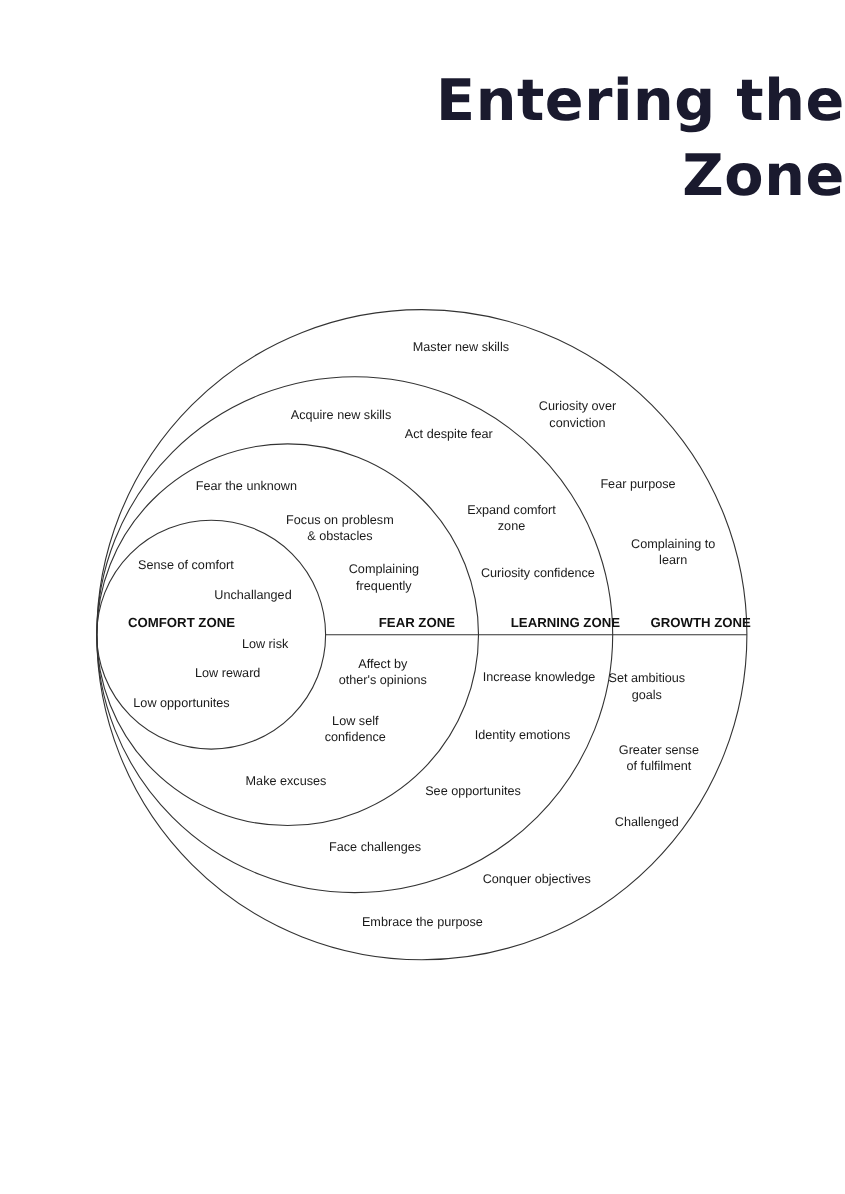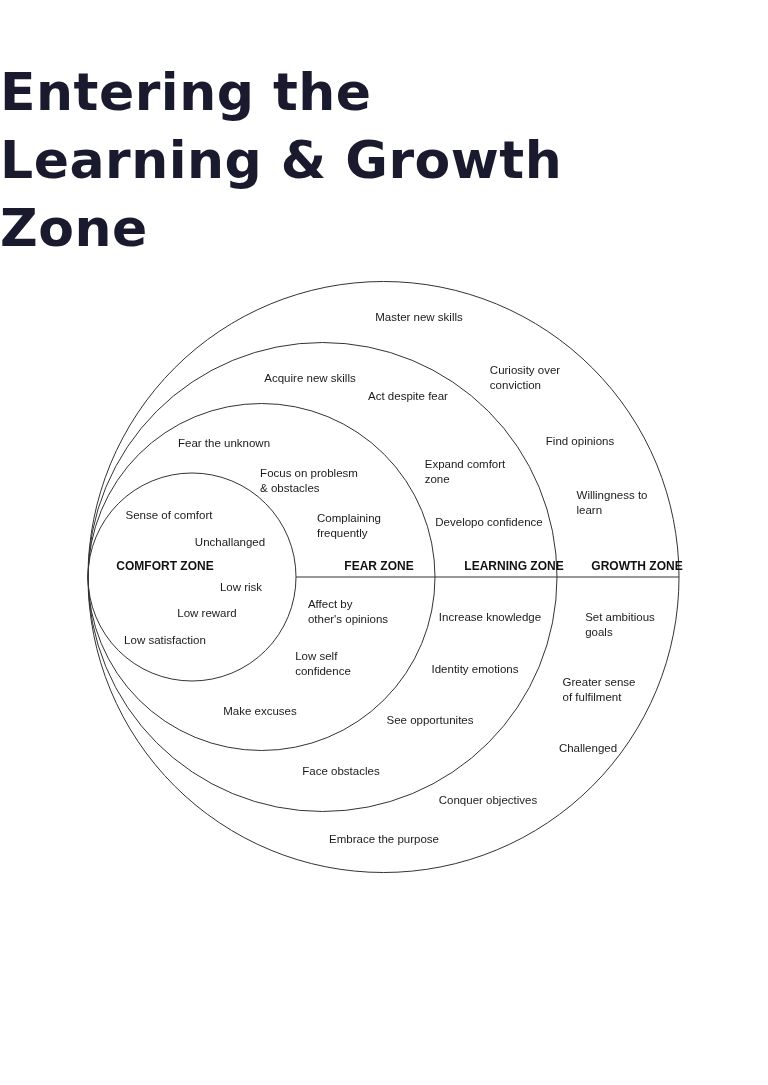--- a/index.html
+++ b/index.html
@@ -1,89 +1,88 @@
 <!DOCTYPE html>
 <html><head>
 <meta charset="utf-8">
 <style>
   html, body { margin: 0; padding: 0; background: #ffffff; }
   body { width: 768px; height: 1085px; position: relative; overflow: hidden; }
   .title {
     position: absolute; left: 0; top: 58px; width: 768px;
-    text-align: left; color: #1a1a2e;
+    text-align: right; color: #1a1a2e;
     font-family: "DejaVu Sans", sans-serif; font-weight: bold;
     font-size: 52px; line-height: 68px; letter-spacing: 0.5px;
   }
   .title div { white-space: nowrap; }
   svg.diagram { position: absolute; left: 0; top: 0; }
   .lbl {
     position: absolute; transform: translate(-50%, -50%);
     font-family: "Liberation Sans", sans-serif; font-size: 11.5px;
-    color: #1a1a1a; line-height: 15px; white-space: nowrap;
+    color: #1a1a1a; text-align: center; line-height: 15px; white-space: nowrap;
   }
   .zone {
     position: absolute; transform: translate(-50%, -50%);
     font-family: Liberation Sans, sans-serif; font-size: 12px; font-weight: bold;
     color: #111111; white-space: nowrap; margin-left: 17px;
   }
 </style>
 </head>
 <body>
 
 <div class="title">
   <div>Entering the</div>
-  <div>Learning &amp; Growth</div>
   <div>Zone</div>
 </div>
 
 <svg class="diagram" width="768" height="1085" viewBox="0 0 768 1085">
   <circle cx="383.5" cy="577" r="295.5" fill="none" stroke="#333" stroke-width="1"></circle>
   <circle cx="322.5" cy="577" r="234.5" fill="none" stroke="#333" stroke-width="1"></circle>
   <circle cx="261.5" cy="577" r="173.5" fill="none" stroke="#333" stroke-width="1"></circle>
   <circle cx="192" cy="577" r="104" fill="none" stroke="#333" stroke-width="1"></circle>
   <line x1="296" y1="577" x2="679" y2="577" stroke="#333" stroke-width="1"></line>
 </svg>
 
 <div class="zone" style="left:148px;top:566px">COMFORT ZONE</div>
 <div class="zone" style="left:362px;top:566px">FEAR ZONE</div>
 <div class="zone" style="left:497px;top:566px">LEARNING ZONE</div>
 <div class="zone" style="left:620px;top:566px">GROWTH ZONE</div>
 
 <div class="lbl" style="left:169px;top:515px">Sense of comfort</div>
 <div class="lbl" style="left:230px;top:542px">Unchallanged</div>
 <div class="lbl" style="left:241px;top:587px">Low risk</div>
 <div class="lbl" style="left:207px;top:613px">Low reward</div>
-<div class="lbl" style="left:165px;top:640px">Low satisfaction</div>
+<div class="lbl" style="left:165px;top:640px">Low opportunites</div>
 
 <div class="lbl" style="left:224px;top:443px">Fear the unknown</div>
 <div class="lbl" style="left:309px;top:481px;white-space:pre-line">Focus on problesm
 &amp; obstacles</div>
 <div class="lbl" style="left:349px;top:526px;white-space:pre-line">Complaining
 frequently</div>
 <div class="lbl" style="left:348px;top:612px;white-space:pre-line">Affect by
 other's opinions</div>
 <div class="lbl" style="left:323px;top:664px;white-space:pre-line">Low self
 confidence</div>
 <div class="lbl" style="left:260px;top:711px">Make excuses</div>
 
 <div class="lbl" style="left:310px;top:378px">Acquire new skills</div>
 <div class="lbl" style="left:408px;top:396px">Act despite fear</div>
 <div class="lbl" style="left:465px;top:472px;white-space:pre-line">Expand comfort
 zone</div>
-<div class="lbl" style="left:489px;top:522px">Developo confidence</div>
+<div class="lbl" style="left:489px;top:522px">Curiosity confidence</div>
 <div class="lbl" style="left:490px;top:617px">Increase knowledge</div>
 <div class="lbl" style="left:475px;top:669px">Identity emotions</div>
 <div class="lbl" style="left:430px;top:720px">See opportunites</div>
-<div class="lbl" style="left:341px;top:771px">Face obstacles</div>
+<div class="lbl" style="left:341px;top:771px">Face challenges</div>
 
 <div class="lbl" style="left:419px;top:317px">Master new skills</div>
 <div class="lbl" style="left:525px;top:378px;white-space:pre-line">Curiosity over
 conviction</div>
-<div class="lbl" style="left:580px;top:441px">Find opinions</div>
-<div class="lbl" style="left:612px;top:503px;white-space:pre-line">Willingness to
+<div class="lbl" style="left:580px;top:441px">Fear purpose</div>
+<div class="lbl" style="left:612px;top:503px;white-space:pre-line">Complaining to
 learn</div>
-<div class="lbl" style="left:620px;top:625px;white-space:pre-line">Set ambitious
+<div class="lbl" style="left:588px;top:625px;white-space:pre-line">Set ambitious
 goals</div>
 <div class="lbl" style="left:599px;top:690px;white-space:pre-line">Greater sense
 of fulfilment</div>
 <div class="lbl" style="left:588px;top:748px">Challenged</div>
 <div class="lbl" style="left:488px;top:800px">Conquer objectives</div>
 <div class="lbl" style="left:384px;top:839px">Embrace the purpose</div>
 
 </body></html>

